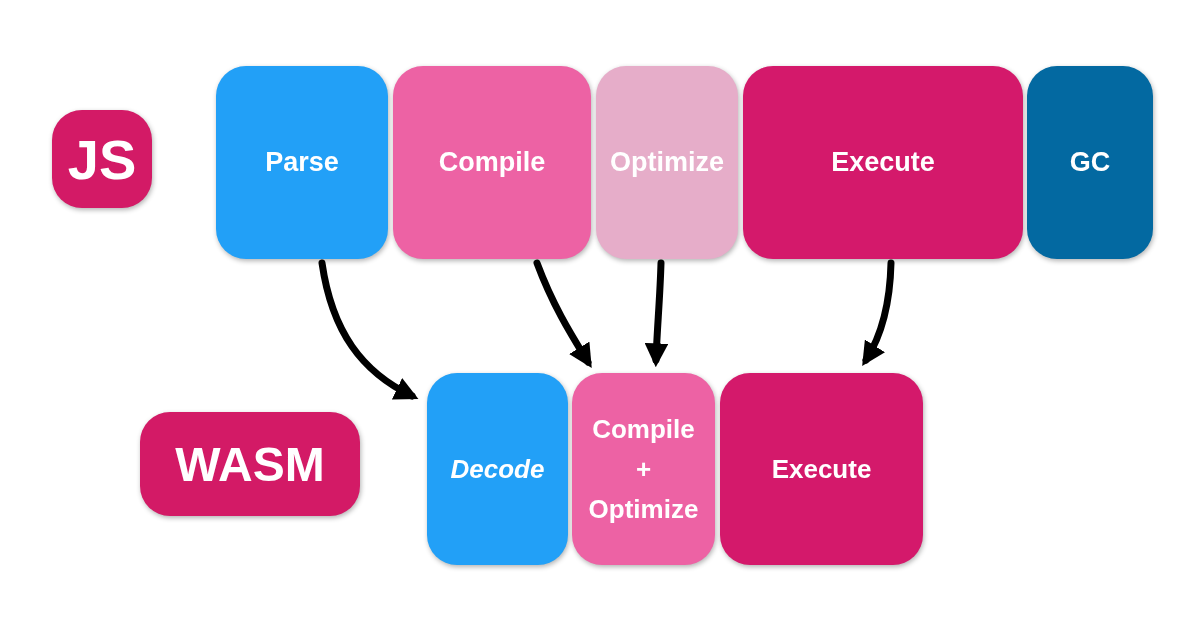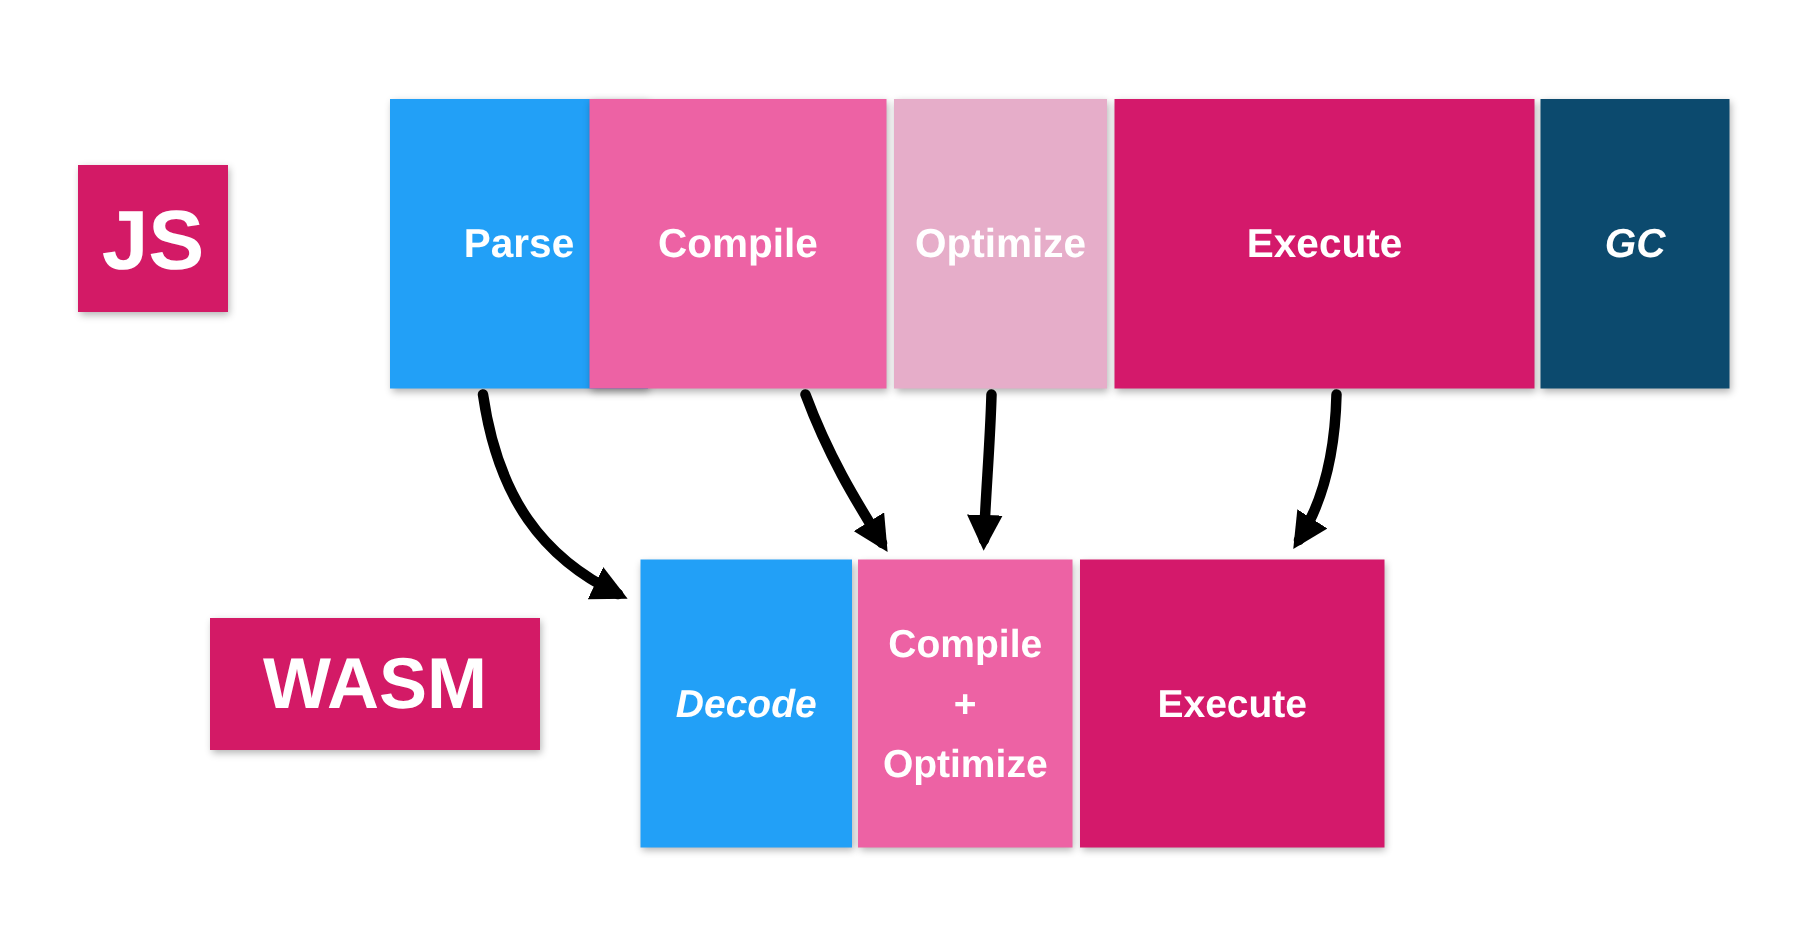--- a/index.html
+++ b/index.html
@@ -17,23 +17,24 @@
   }
   .box {
     position: absolute;
     display: flex;
     align-items: center;
     justify-content: center;
     color: #ffffff;
     font-weight: bold;
     text-align: center;
     box-shadow: 1px 2px 5px rgba(0,0,0,0.30);
+    border-radius: 30px;
   }
   .row-label-js   { left: 52px;  top: 110px; width: 100px; height: 98px; font-size: 56px; }
-  .row-label-wasm { left: 140px; top: 412px; width: 220px; height: 88px; font-size: 48px; }
+  .row-label-wasm { left: 140px; top: 412px; width: 220px; height: 104px; font-size: 48px; }
 
   .stage-top    { top: 66px;  height: 193px; font-size: 27px; }
   .stage-bottom { top: 373px; height: 192px; font-size: 26px; }
 
   .st-parse    { left: 216px;  width: 172px; }
   .st-compile  { left: 393px;  width: 198px; }
   .st-optimize { left: 596px;  width: 142px; }
   .st-execute  { left: 743px;  width: 280px; }
   .st-gc       { left: 1027px; width: 126px; }
 
@@ -55,33 +56,33 @@
     stroke-linecap: round;
   }
 </style>
 </head>
 <body>
 
 <div class="canvas">
 
   <div class="box row-label-js" style="background-color: rgb(211, 26, 102);">JS</div>
 
-  <div class="box stage-top st-parse" style="background-color: rgb(34, 160, 247); margin-left: 44px;">
+  <div class="box stage-top st-parse" style="background-color: rgb(34, 160, 247);">
     <span>Parse</span>
   </div>
   <div class="box stage-top st-compile" style="background-color: rgb(237, 98, 164);">
     <span>Compile</span>
   </div>
   <div class="box stage-top st-optimize" style="background-color: rgb(230, 173, 201);">
     <span>Optimize</span>
   </div>
   <div class="box stage-top st-execute" style="background-color: rgb(212, 25, 107);">
     <span>Execute</span>
   </div>
-  <div class="box stage-top st-gc" style="background-color: #0c4a6e; font-style: italic;">
+  <div class="box stage-top st-gc" style="background-color: #0369a1;">
     <span>GC</span>
   </div>
 
   <div class="box row-label-wasm" style="background-color: rgb(211, 26, 102);">WASM</div>
 
   <div class="box stage-bottom st-decode" style="background-color: rgb(34, 160, 247); font-style: italic;">
     <span>Decode</span>
   </div>
   <div class="box stage-bottom st-compopt multiline" style="background-color: rgb(237, 98, 164);">
     <span>Compile</span>

